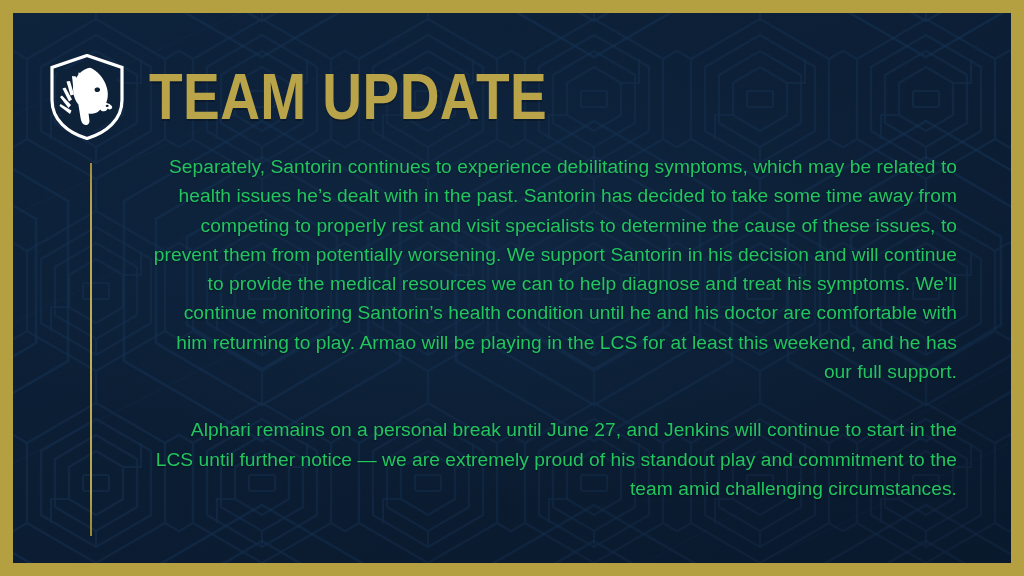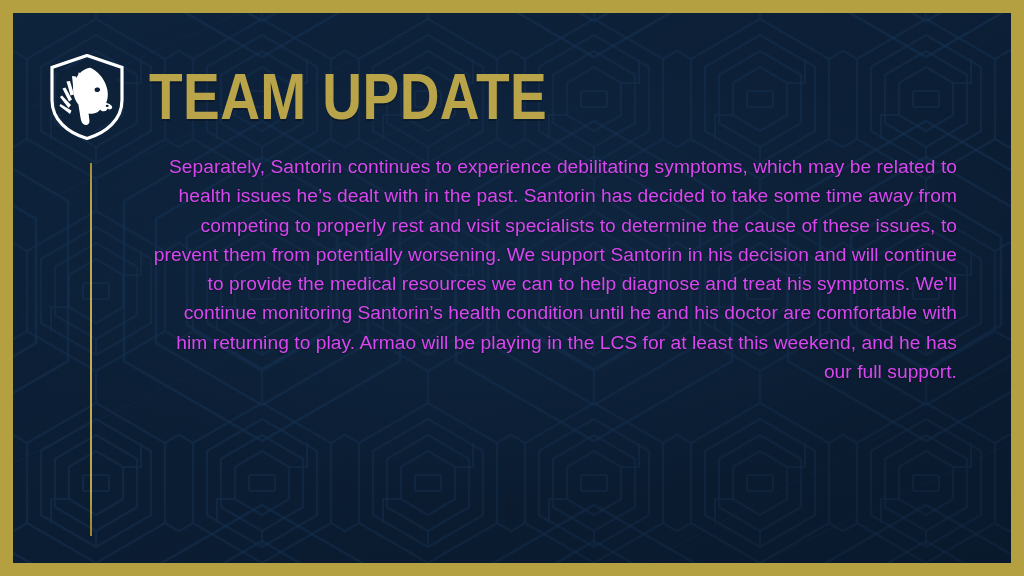--- a/index.html
+++ b/index.html
@@ -57,21 +57,21 @@
     position:absolute;
     left:77px;top:150px;
     width:2px;height:373px;
     background:linear-gradient(180deg,#9f8d3c 0%,#b8a44c 12%,#c3ae55 50%,#b8a44c 88%,#97862f 100%);
   }
   
   #body-copy{
     position:absolute;
     left:139px;top:139px;
     width:805px;
-    color:#d946ef;
+    color:#22c55e;
     font-size:19.2px;
     line-height:29.3px;
     letter-spacing:0.05px;
     font-weight:400;
     text-shadow:0 1px 2px rgba(0,0,0,0.35);
   }
   #body-copy p{margin:0;}
   #body-copy p + p{margin-top:29px;}
 </style>
 </head>
@@ -154,15 +154,16 @@
     <path d="M47.5 33.5 C49.2 33.1 50.6 33.8 51 35.1 C51.4 36.4 50.6 37.6 49.1 38
              C47.5 38.4 46.1 37.7 45.7 36.4 C45.3 35.1 46 33.9 47.5 33.5 Z" fill="#0d2139"></path>
   </svg>
 
   <div id="title">TEAM UPDATE</div>
 
   <div id="accent-rule"></div>
 
   <div id="body-copy">
     <p>Separately, Santorin continues to experience debilitating symptoms, which may be related to health issues he’s dealt with in the past. Santorin has decided to take some time away from competing to properly rest and visit specialists to determine the cause of these issues, to prevent them from potentially worsening. We support Santorin in his decision and will continue to provide the medical resources we can to help diagnose and treat his symptoms. We’ll continue monitoring Santorin’s health condition until he and his doctor are comfortable with him returning to play. Armao will be playing in the LCS for at least this weekend, and he has our full support.</p>
+    <p>Alphari remains on a personal break until June 27, and Jenkins will continue to start in the LCS until further notice — we are extremely proud of his standout play and commitment to the team amid challenging circumstances.</p>
   </div>
 
 </div>
 
 </body></html>

